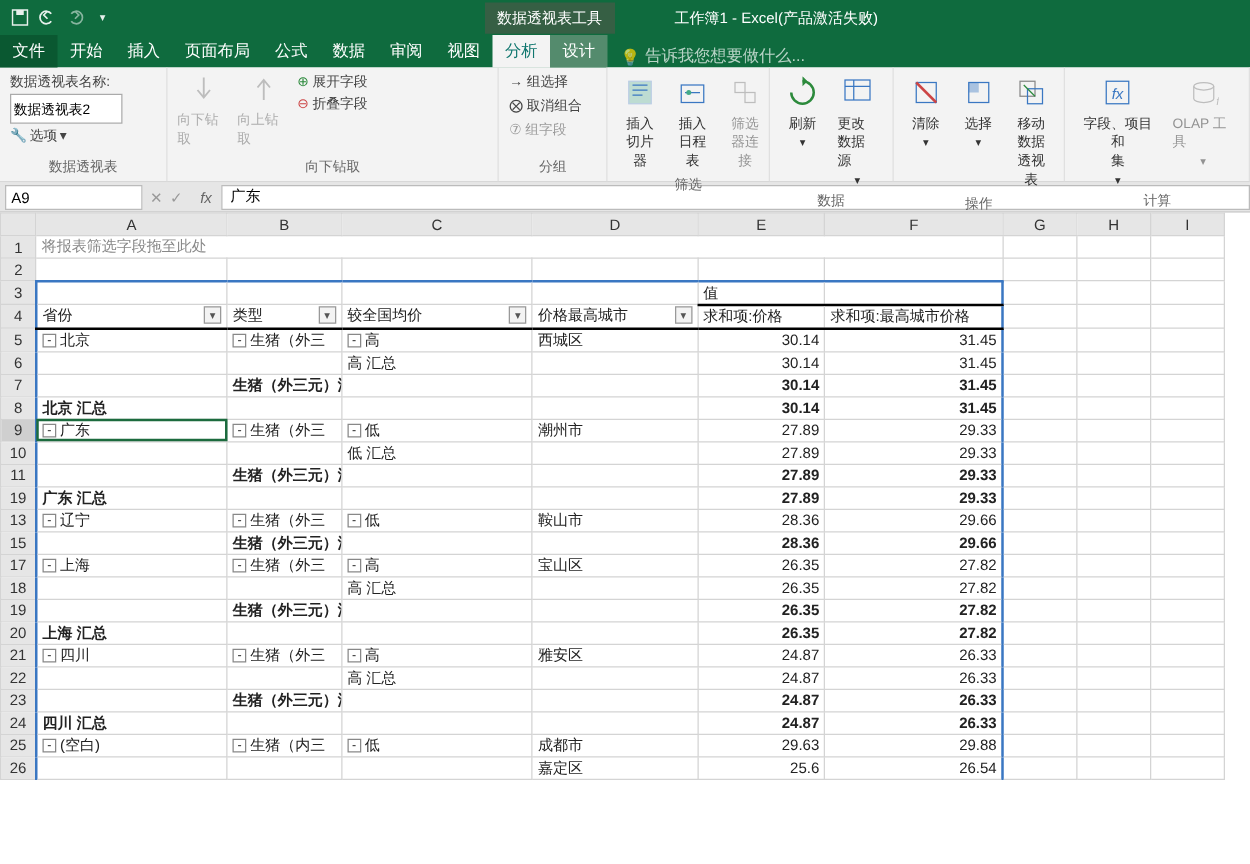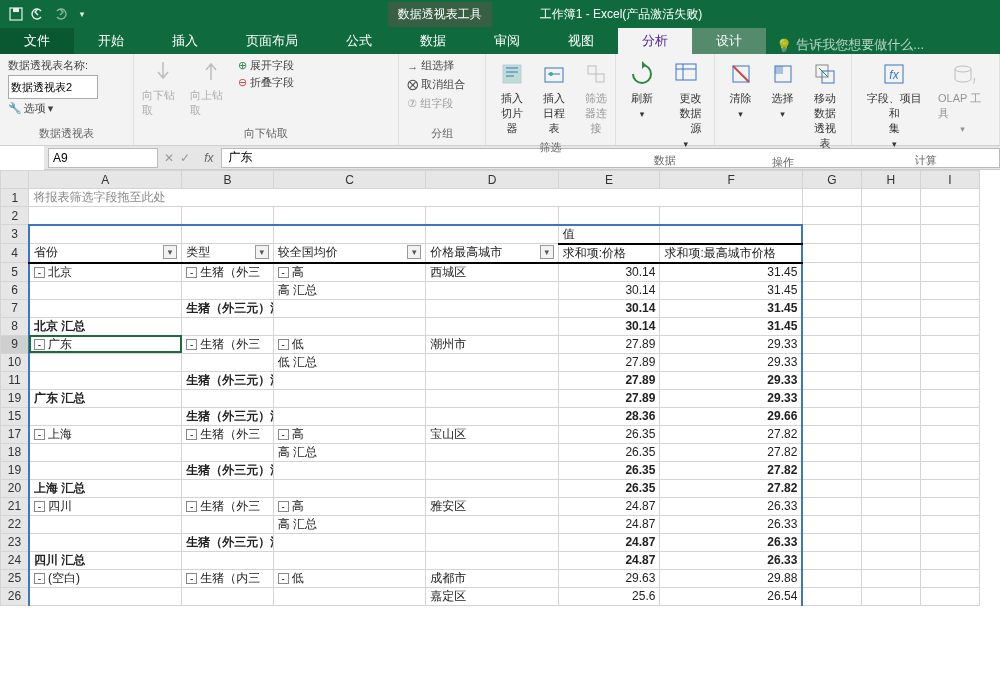--- a/index.html
+++ b/index.html
@@ -3,40 +3,40 @@
 <meta charset="utf-8">
 <style>
   * { box-sizing: border-box; margin: 0; padding: 0; }
   body { font-family: "Microsoft YaHei", "Segoe UI", sans-serif; font-size: 12px; background: #fff; color: #222; overflow: hidden; width: 1000px; height: 691px; }
   .titlebar { background: #0f6b3e; height: 28px; display: flex; align-items: center; color: #fff; }
   .titlebar .qat { display: flex; align-items: center; gap: 6px; padding-left: 8px; }
   .titlebar .qat .ic { width: 16px; height: 16px; display:inline-flex; align-items:center; justify-content:center; opacity:.9; }
   .titlebar .center { flex:1; text-align:left; font-size:12px; display:flex; justify-content:center; align-items:center; gap:48px;}
   .titlebar .pt-context { background:#365f44; padding:4px 10px; font-size:12px; }
   .tabs { background:#0f6b3e; display:flex; align-items:flex-end; height:26px; color:#fff; font-size:13px; }
-  .tabs .tab { padding:4px 24px; cursor:pointer;margin-top:48px; }
+  .tabs .tab { padding:4px 10px; cursor:pointer;margin-top:48px; }
   .tabs .tab.active { background:#f3f3f3; color:#1c6b3e; }
   .tabs .tab.ctx { background:#548b6d; }
-  .tabs .tab.ctx.active { background:#f3f3f3; color:#4c1d95; }
+  .tabs .tab.ctx.active { background:#f3f3f3; color:#0f766e; }
   .tabs .tell { margin-left:10px; opacity:.7; display:flex; align-items:center; gap:4px;}
   .ribbon { background:#f3f3f3; border-bottom:1px solid #d0d0d0; height:92px; display:flex; }
   .group { border-right:1px solid #e0e0e0; padding:4px 8px; display:flex; flex-direction:column; justify-content:space-between; position:relative;}
   .group .glabel { text-align:center; color:#666; font-size:11px; padding-top:2px;}
   .group .gbody { flex:1; display:flex; align-items:flex-start; gap:6px; }
   .field-col { display:flex; flex-direction:column; gap:2px; font-size:11px; color:#444;}
   .field-col input { width:90px; height:18px; font-size:11px; border:1px solid #aaa; padding:11px 2px;}
   .tiny-link { font-size:11px; color:#444; display:flex; align-items:center; gap:2px;}
   .btn-stack { display:flex; flex-direction:column; align-items:center; justify-content:center; gap:2px; font-size:11px; color:#666; width:42px;}
   .btn-stack.disabled { opacity:.5; }
   .btn-big { display:flex; flex-direction:column; align-items:center; justify-content:center; gap:3px; font-size:11px; color:#333; padding:2px 4px;}
   .btn-big .icon { width:28px; height:28px; display:flex; align-items:center; justify-content:center; }
   .row-mini { display:flex; align-items:center; gap:3px; font-size:11px; color:#444; white-space:nowrap;}
   .vlist { display:flex; flex-direction:column; gap:2px; }
   svg { display:block; }
-  .namebox-row { background:#e6e6e6; border-bottom:1px solid #ccc; height:24px; display:flex; align-items:center;margin-left:44px; }
+  .namebox-row { background:#e6e6e6; border-bottom:1px solid #ccc; height:24px; display:flex; align-items:center; }
   .namebox-row .namebox { width:110px; height:20px; margin-left:4px; background:#fff; border:1px solid #bbb; padding:2px 4px; font-size:12px;}
   .namebox-row .fx { padding:0 8px; color:#666; font-style:italic;}
   .namebox-row .fbar { flex:1; height:20px; background:#fff; border:1px solid #bbb; padding:2px 6px; font-size:12px;}
   .namebox-row .btns { padding:0 6px; color:#999; display:flex; gap:6px;}
   .sheet { position:relative; overflow:hidden; }
   table.grid { border-collapse:collapse; table-layout:fixed; width: 980px; }
   table.grid th, table.grid td { border:1px solid #d4d4d4; height:18px; font-size:12px; padding:0 4px; text-align:left; vertical-align:middle; white-space:nowrap; overflow:hidden;}
   table.grid thead th { background:#e6e6e6; text-align:center; font-weight:normal; color:#333;}
   table.grid .rh { background:#e6e6e6; text-align:center; width:28px; font-weight:normal; color:#333;}
   table.grid .rh.sel { background:#cfcfcf; }
@@ -211,21 +211,21 @@
           <span>刷新</span>
           <span style="font-size:9px">▾</span>
         </div>
       <div class="btn-big">
           <span class="icon">
             <svg width="26" height="26">
               <rect x="3" y="3" width="20" height="16" fill="none" stroke="#3a77c2"></rect>
               <path d="M3 8h20M10 3v16" stroke="#3a77c2"></path>
             </svg>
           </span>
-          <span style="white-space:pre-line;text-align:right">更改
+          <span style="white-space:pre-line;text-align:left">更改
 数据源</span>
           <span style="font-size:9px">▾</span>
         </div>
     </div>
     <div class="glabel">数据</div>
   </div>
 
   <div class="group" style="width:140px">
     <div class="gbody">
       <div class="btn-big">
@@ -464,20 +464,32 @@
           <td class=" bold"></td>
           <td class=" bold"></td>
           <td class=" bold"></td>
           <td class="val-col bold">27.89</td>
           <td class="val-col thick-right bold">29.33</td>
           <td></td>
           <td></td>
           <td></td>
         </tr>
         <tr>
+          <td class="rh">13</td>
+          <td class="thick-left"><span class="toggle">-</span>辽宁</td>
+          <td class=""><span class="toggle">-</span>生猪（外三</td>
+          <td class=""><span class="toggle">-</span>低</td>
+          <td class="">鞍山市</td>
+          <td class="val-col">28.36</td>
+          <td class="val-col thick-right">29.66</td>
+          <td></td>
+          <td></td>
+          <td></td>
+        </tr>
+        <tr>
           <td class="rh">15</td>
           <td class="thick-left bold"></td>
           <td class=" bold">生猪（外三元）汇总</td>
           <td class=" bold"></td>
           <td class=" bold"></td>
           <td class="val-col bold">28.36</td>
           <td class="val-col thick-right bold">29.66</td>
           <td></td>
           <td></td>
           <td></td>

